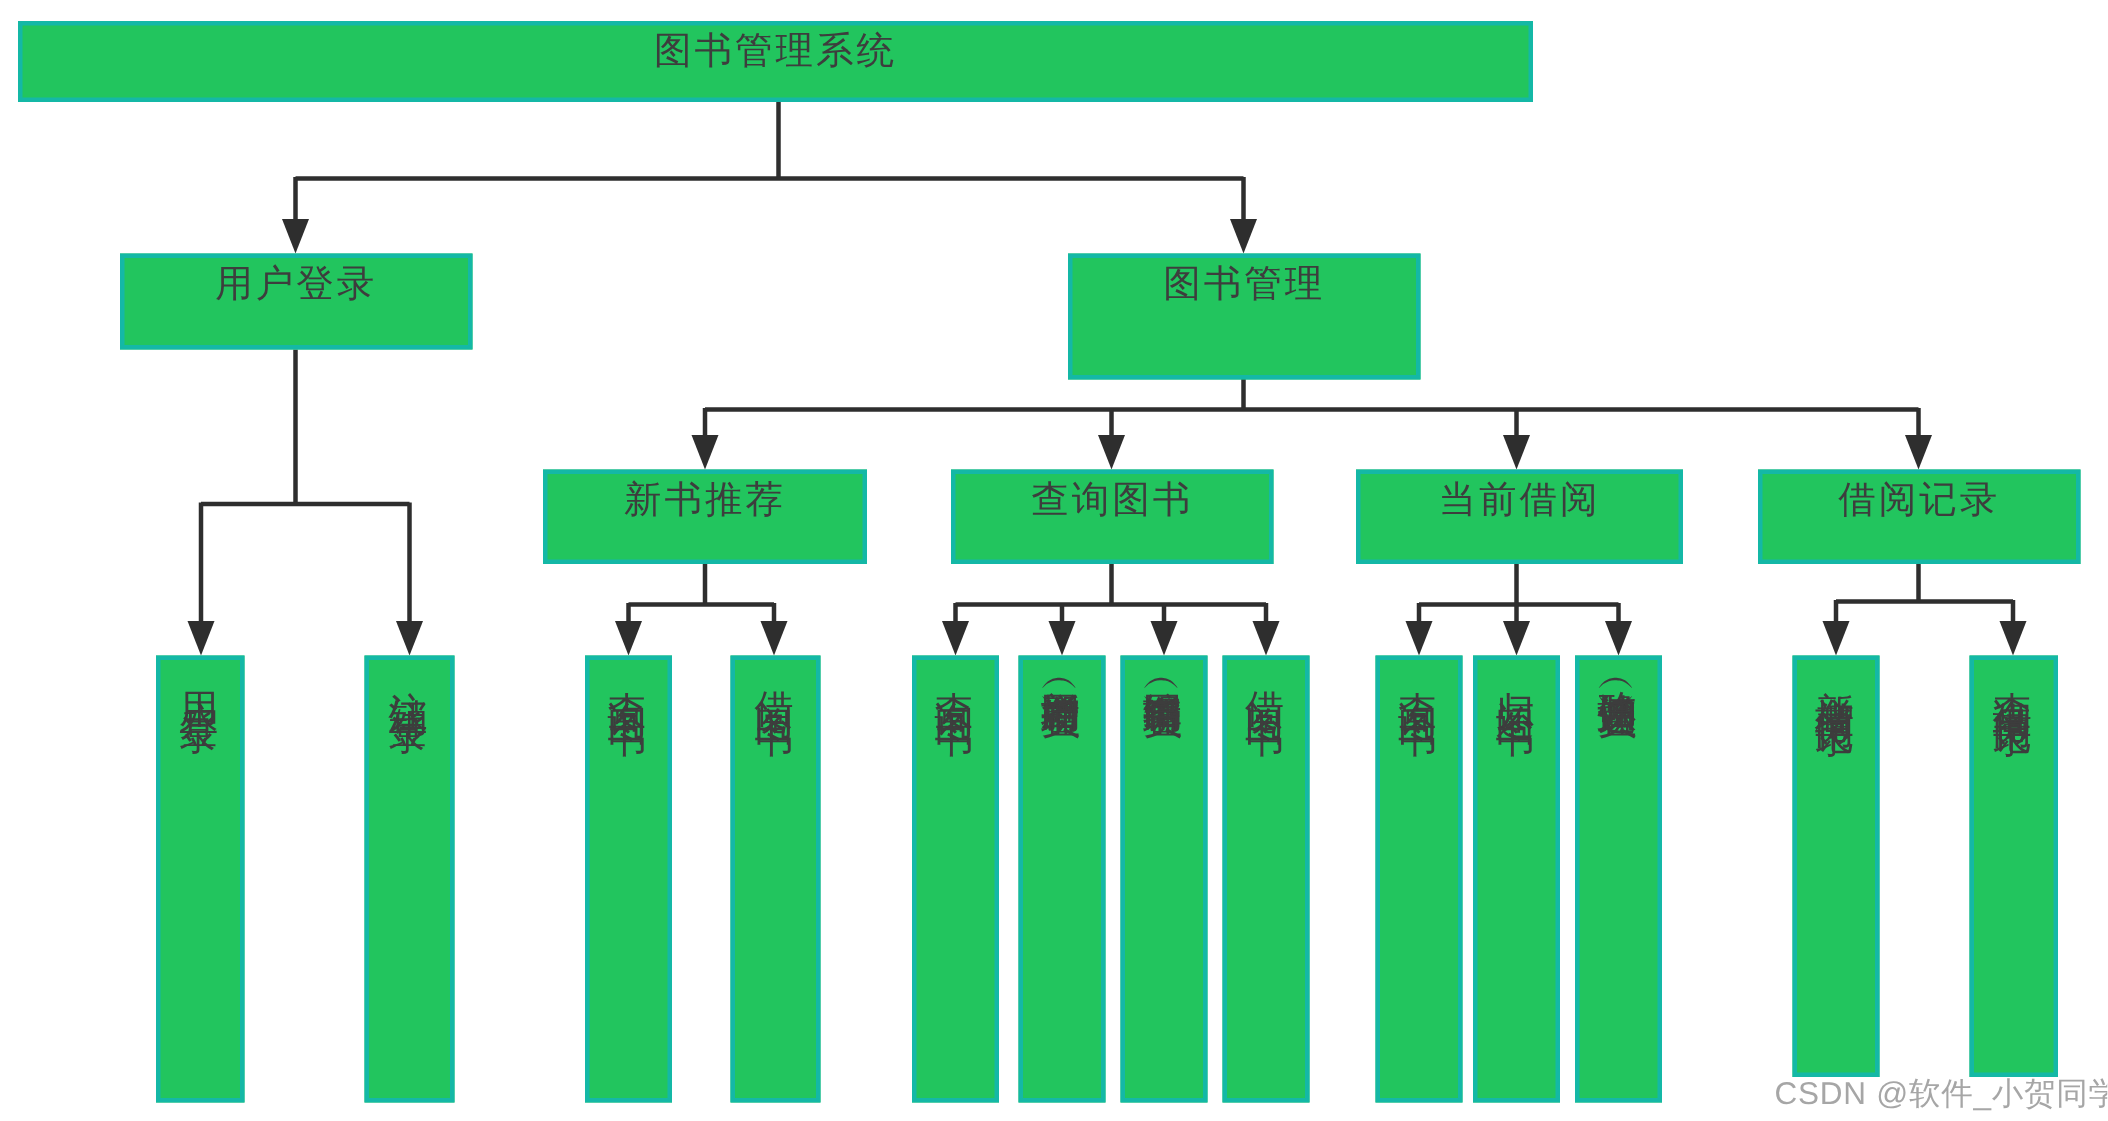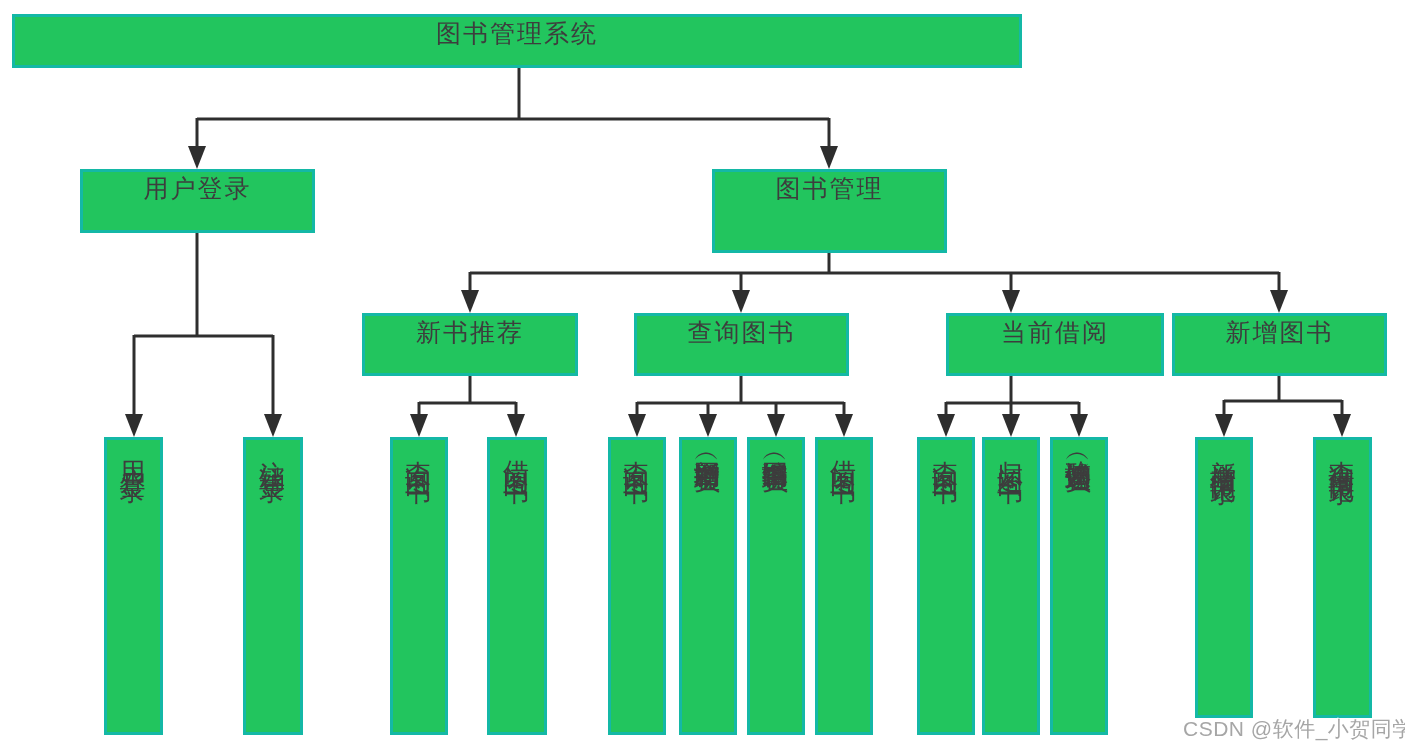--- a/index.html
+++ b/index.html
@@ -139,25 +139,25 @@
   <div class="node" style="left:712px; top:169px; width:235px; height:84px;">
     <span class="h-label">图书管理</span>
   </div>
 
   <div class="node" style="left:362px; top:313px; width:216px; height:63px;font-family:Liberation Serif, serif;">
     <span class="h-label">新书推荐</span>
   </div>
   <div class="node" style="left:634px; top:313px; width:215px; height:63px;">
     <span class="h-label">查询图书</span>
   </div>
-  <div class="node" style="left:904px; top:313px; width:218px; height:63px;margin-left:42px;">
+  <div class="node" style="left:904px; top:313px; width:218px; height:63px;">
     <span class="h-label">当前借阅</span>
   </div>
   <div class="node" style="left:1172px; top:313px; width:215px; height:63px;">
-    <span class="h-label">新增图书</span>
+    <span class="h-label">借阅记录</span>
   </div>
 
   <div class="node" style="left:104px; top:437px; width:59px; height:298px;">
     <span class="v-label">用户登录</span>
   </div>
   <div class="node" style="left:243px; top:437px; width:60px; height:298px;">
     <span class="v-label">注销登录</span>
   </div>
 
   <div class="node" style="left:390px; top:437px; width:58px; height:298px;">

